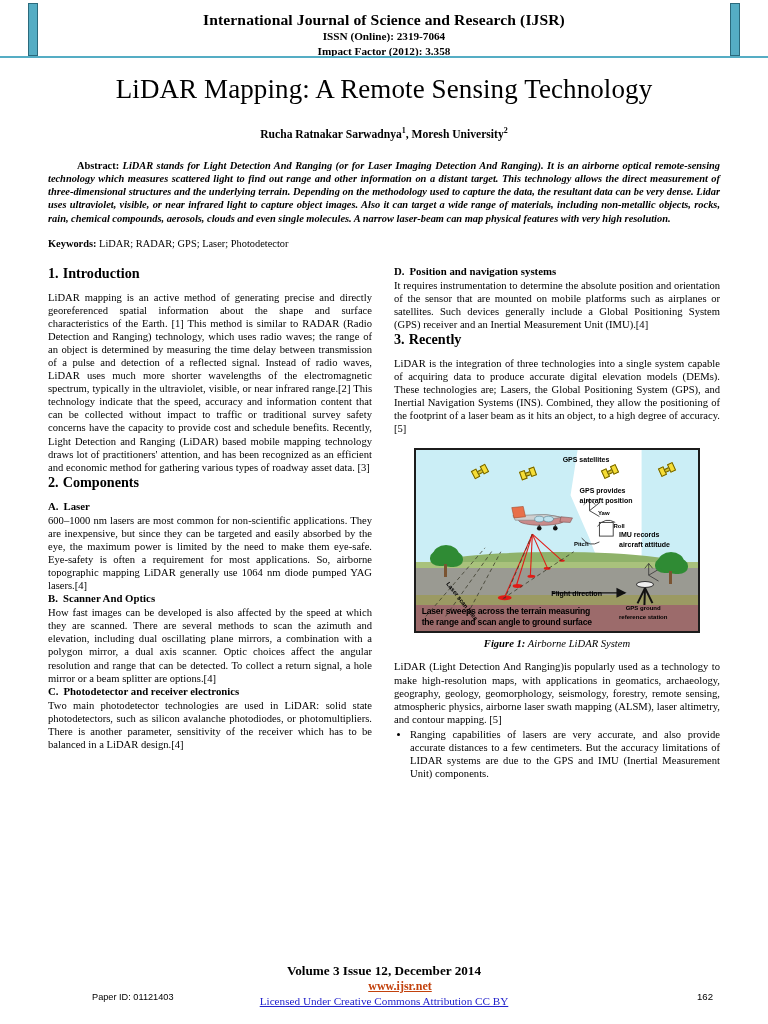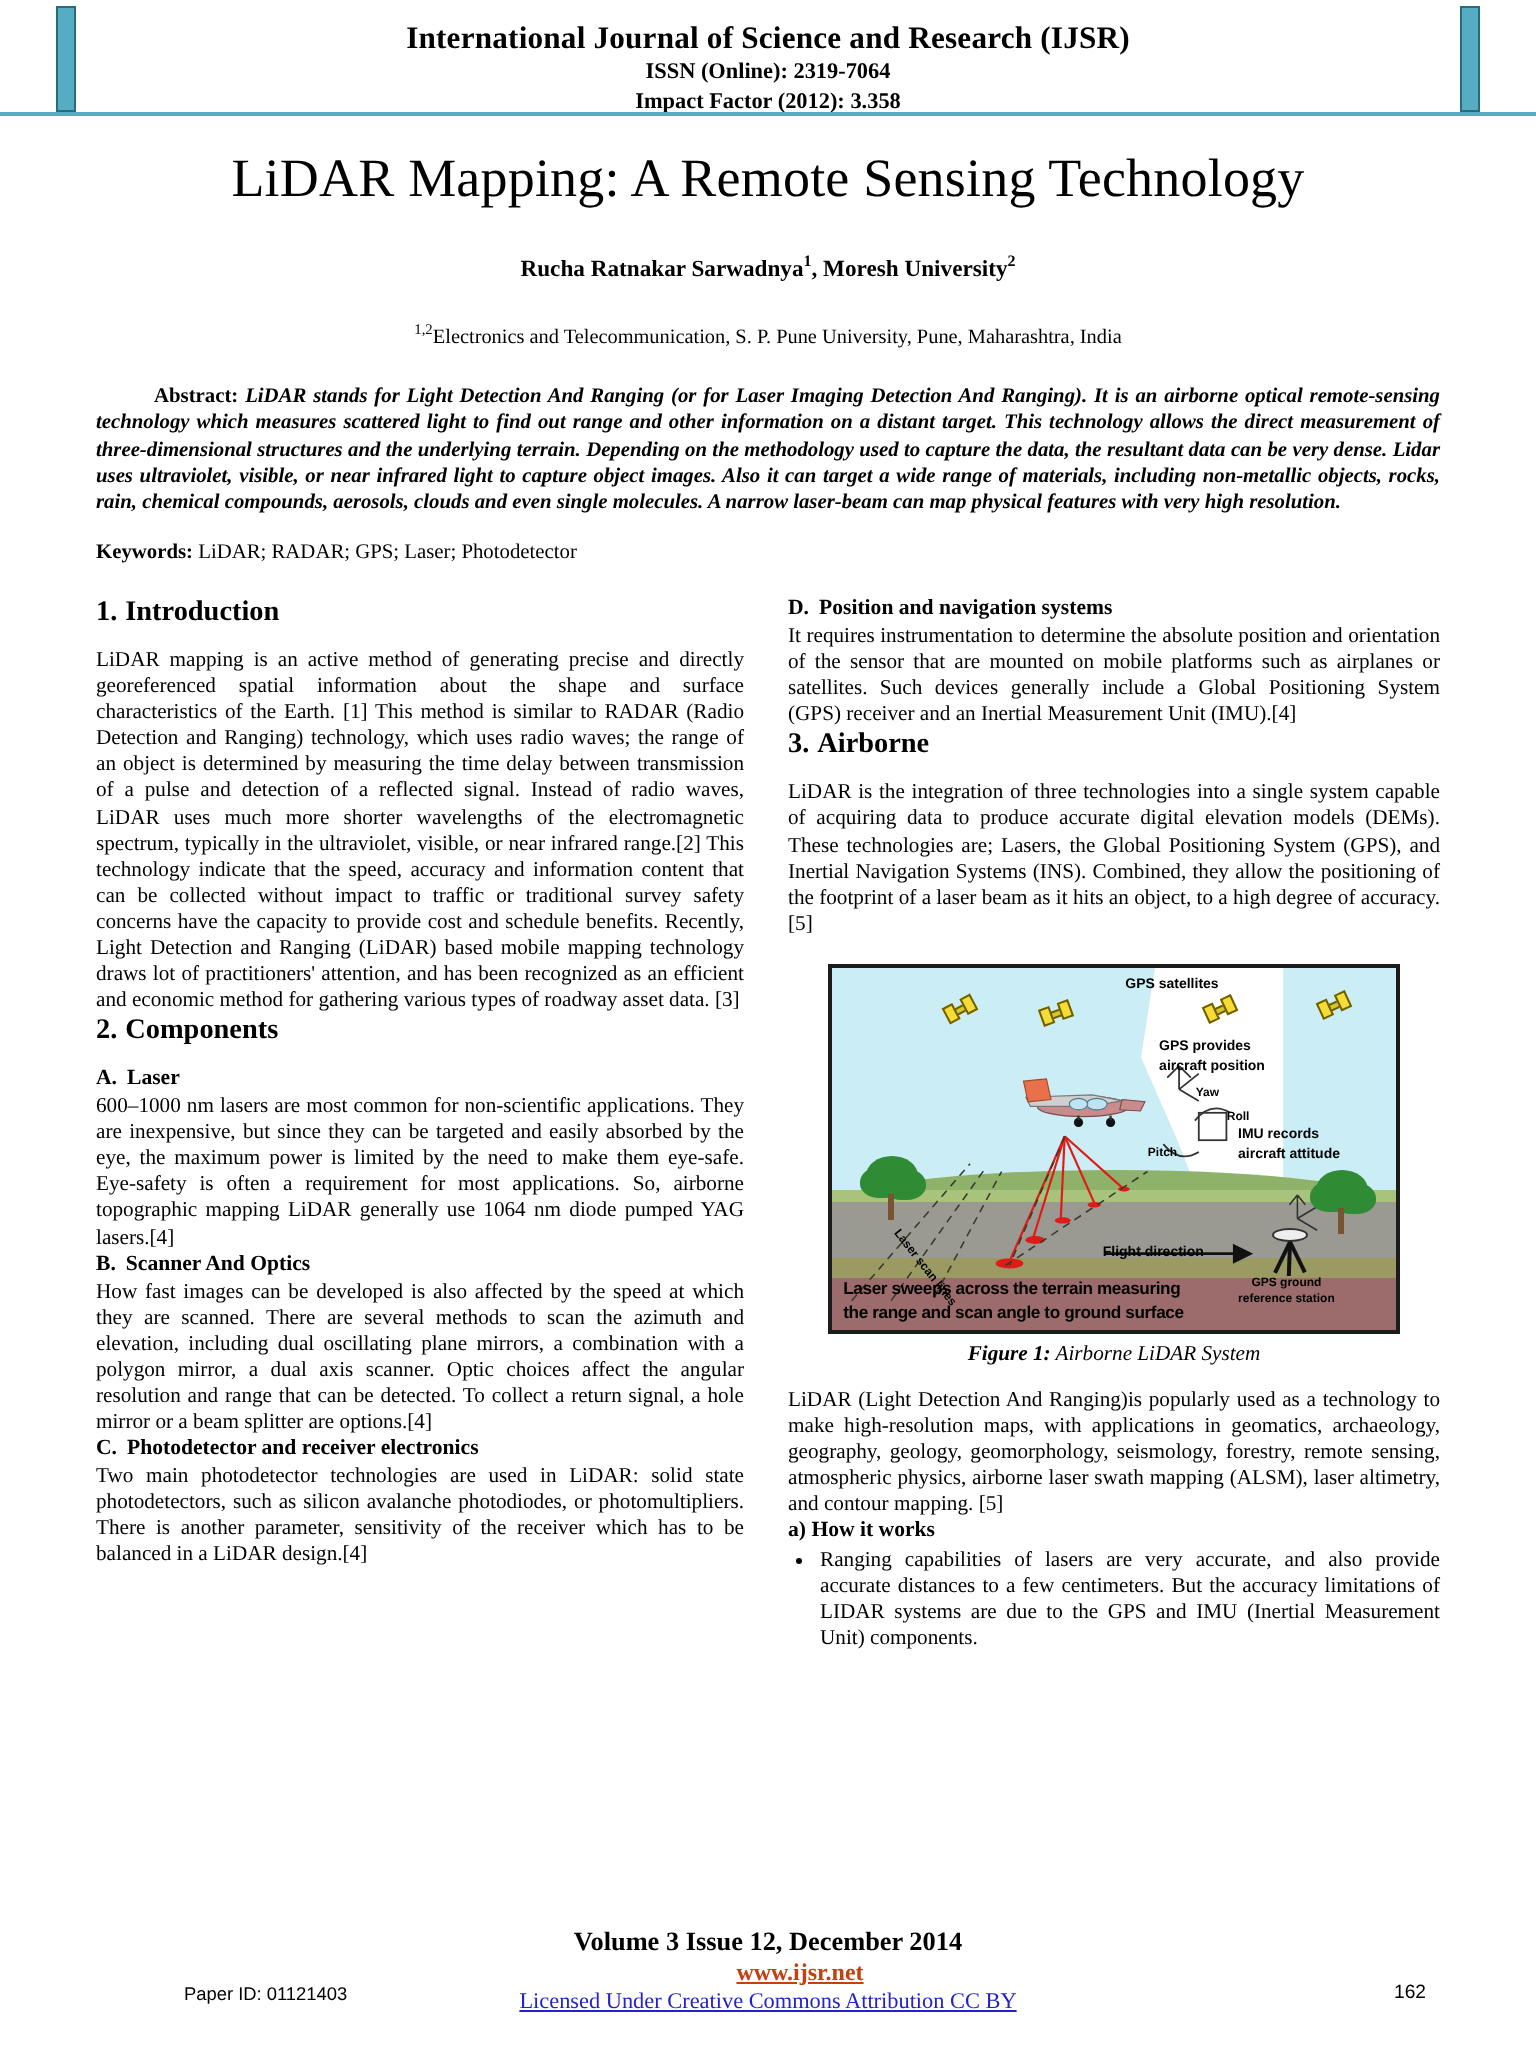--- a/index.html
+++ b/index.html
@@ -321,23 +321,20 @@
     <div class="jh-line">Impact Factor (2012): 3.358</div>
     <div class="header-rule"></div>
   </div>
 
   <div class="paper-title">LiDAR Mapping: A Remote Sensing Technology</div>
 
   <div class="authors">
     <span>Rucha Ratnakar Sarwadnya</span><sup>1</sup><span>, Moresh University</span><sup>2</sup>
   </div>
 
-  <div class="affiliation">
-    <sup>1,2</sup><span>Electronics and Telecommunication, S. P. Pune University, Pune, Maharashtra, India</span>
-  </div>
 
   <div class="abstract">
     <span class="lbl">Abstract:</span>
     <span>LiDAR stands for Light Detection And Ranging (or for Laser Imaging Detection And Ranging). It is an airborne optical remote-sensing technology which measures scattered light to find out range and other information on a distant target. This technology allows the direct measurement of three-dimensional structures and the underlying terrain. Depending on the methodology used to capture the data, the resultant data can be very dense. Lidar uses ultraviolet, visible, or near infrared light to capture object images. Also it can target a wide range of materials, including non-metallic objects, rocks, rain, chemical compounds, aerosols, clouds and even single molecules. A narrow laser-beam can map physical features with very high resolution.</span>
   </div>
 
   <div class="keywords">
     <span class="lbl">Keywords:</span>
     <span>LiDAR; RADAR; GPS; Laser; Photodetector</span>
   </div>
@@ -373,21 +370,21 @@
     </div>
 
     <div class="col col-right">
 
       <h3 class="sub">
         <span class="ltr">D.</span><span>Position and navigation systems</span>
       </h3>
       <p class="body">It requires instrumentation to determine the absolute position and orientation of the sensor that are mounted on mobile platforms such as airplanes or satellites. Such devices generally include a Global Positioning System (GPS) receiver and an Inertial Measurement Unit (IMU).[4]</p>
 
       <h2 class="sect sec-gap-lg">
-        <span class="num">3.</span><span>Airborne</span>
+        <span class="num">3.</span><span>Recently</span>
       </h2>
       <p class="body">LiDAR is the integration of three technologies into a single system capable of acquiring data to produce accurate digital elevation models (DEMs). These technologies are; Lasers, the Global Positioning System (GPS), and Inertial Navigation Systems (INS). Combined, they allow the positioning of the footprint of a laser beam as it hits an object, to a high degree of accuracy. [5]</p>
 
       <div class="figure-wrap">
         <div class="figure">
 
           <div class="fig-sky"></div>
           <div class="fig-white-plume"></div>
           <div class="fig-hill"></div>
           <div class="fig-grass"></div>
@@ -507,21 +504,20 @@
           </div>
         </div>
 
         <div class="fig-caption">
           <span class="lbl">Figure 1:</span><span> Airborne LiDAR System</span>
         </div>
       </div>
 
       <p class="body gap">LiDAR (Light Detection And Ranging)is popularly used as a technology to make high-resolution maps, with applications in geomatics, archaeology, geography, geology, geomorphology, seismology, forestry, remote sensing, atmospheric physics, airborne laser swath mapping (ALSM), laser altimetry, and contour mapping. [5]</p>
 
-      <h3 class="sub sec-gap">a) How it works</h3>
       <ul class="bullets">
         <li>Ranging capabilities of lasers are very accurate, and also provide accurate distances to a few centimeters. But the accuracy limitations of LIDAR systems are due to the GPS and IMU (Inertial Measurement Unit) components.</li>
       </ul>
 
     </div>
   </div>
 
   <div class="footer">
     <div class="f-volume">Volume 3 Issue 12, December 2014</div>
     <div class="f-url">www.ijsr.net</div>

